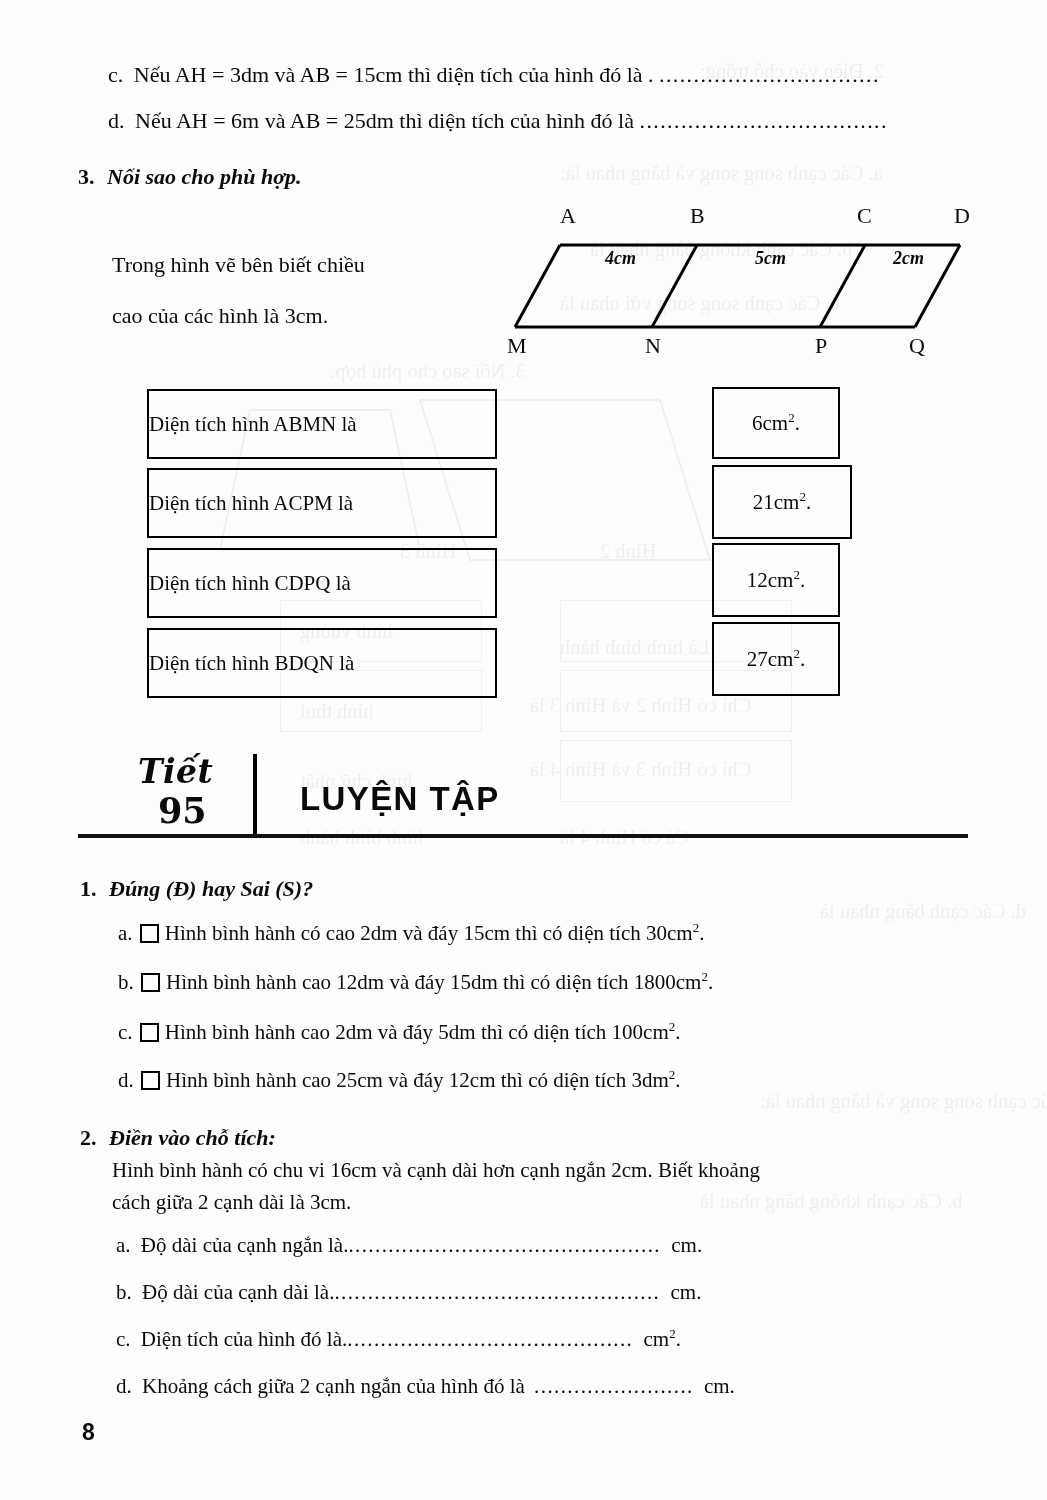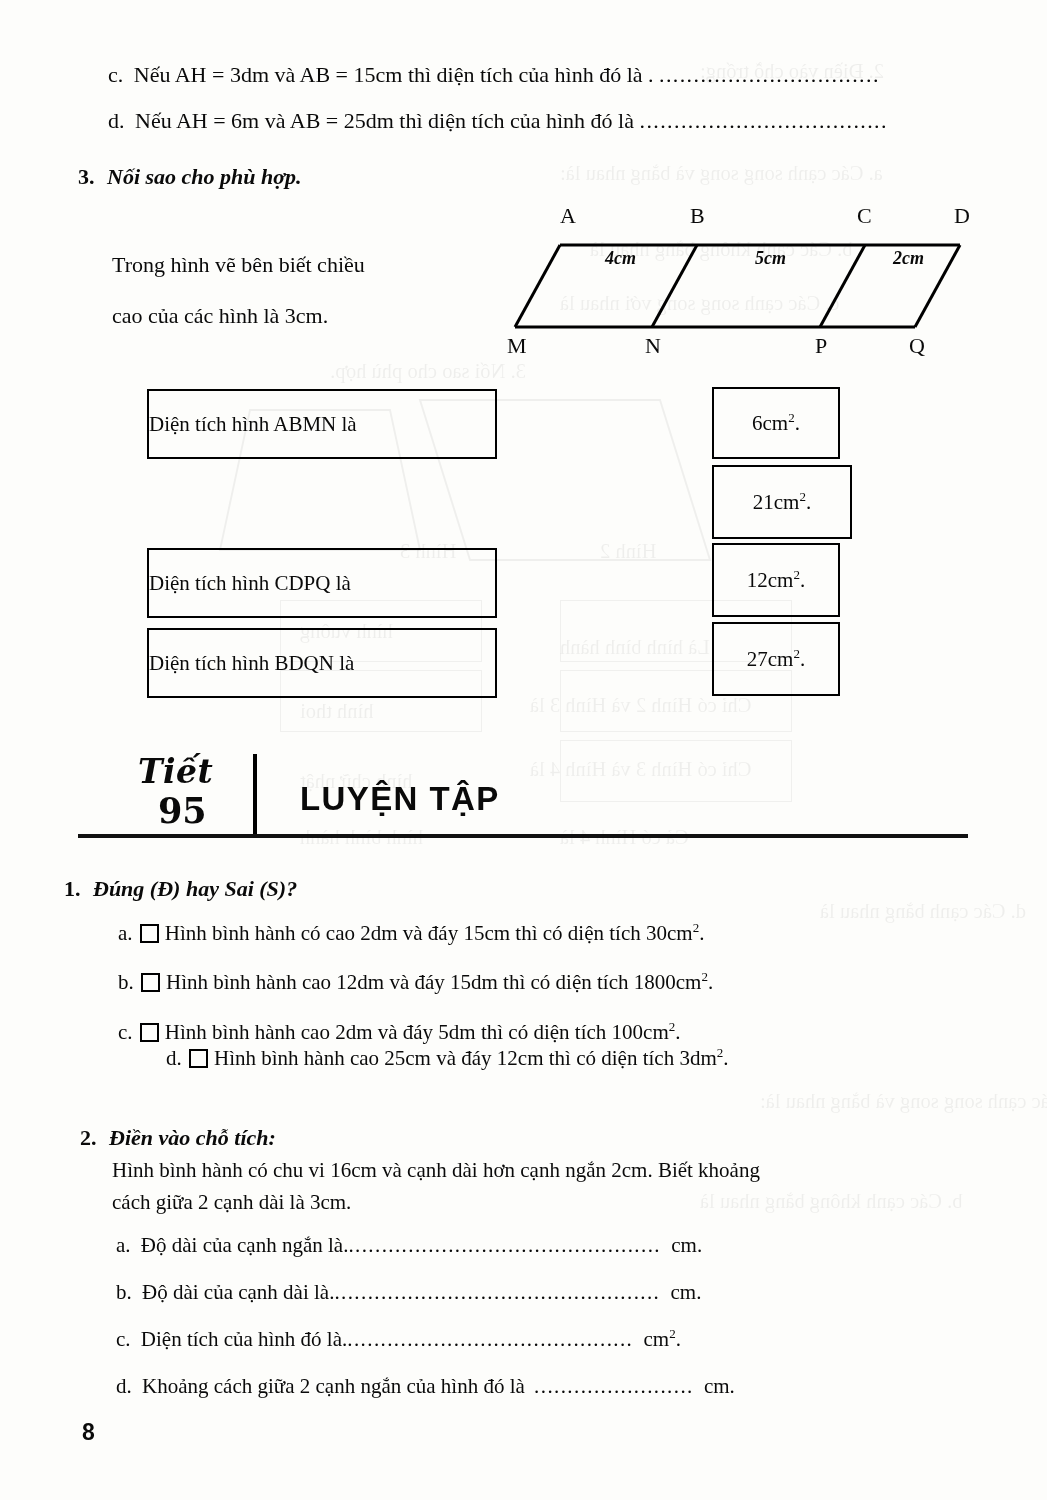--- a/index.html
+++ b/index.html
@@ -221,20 +221,23 @@
     <div class="line t22" style="left:404px; top:118px;">Q</div>
 
     <div class="line" style="left:100px; top:33px; font-style:italic; font-weight:bold; font-size:18px;">4cm</div>
     <div class="line" style="left:250px; top:33px; font-style:italic; font-weight:bold; font-size:18px;">5cm</div>
     <div class="line" style="left:388px; top:33px; font-style:italic; font-weight:bold; font-size:18px;">2cm</div>
   </div>
 
   <div class="mbox" style="left:147px; top:389px; width:350px; height:70px;">
     <span>Diện tích hình ABMN là</span>
   </div>
+  <div class="mbox" style="left:147px; top:468px; width:350px; height:70px;">
+    <span>Diện tích hình ACPM là</span>
+  </div>
   <div class="mbox" style="left:147px; top:548px; width:350px; height:70px;">
     <span>Diện tích hình CDPQ là</span>
   </div>
   <div class="mbox" style="left:147px; top:628px; width:350px; height:70px;">
     <span>Diện tích hình BDQN là</span>
   </div>
 
   <div class="abox" style="left:712px; top:387px; width:128px; height:72px;">
     <span><span>6cm</span><sup>2</sup><span>.</span></span>
   </div>
@@ -249,41 +252,41 @@
   </div>
 
   <div id="lesson-header">
     <div class="tiet-word">Tiết</div>
     <div class="tiet-num">95</div>
     <div class="vrule"></div>
     <div class="lesson-title">LUYỆN TẬP</div>
     <div class="hrule"></div>
   </div>
 
-  <div class="line t22" style="left:64px; top:876px;">
+  <div class="line t22" style="left:80px; top:876px;">
     <span class="b">1.</span>
     <span class="bi" style="margin-left:7px;">Đúng (Đ) hay Sai (S)?</span>
   </div>
 
   <div class="line t21" style="left:118px; top:921px;">
     <span>a.</span>
     <span class="cbox"></span><span>Hình bình hành có cao 2dm và đáy 15cm thì có diện tích 30cm</span><sup>2</sup><span>.</span>
   </div>
 
   <div class="line t21" style="left:118px; top:970px;">
     <span>b.</span>
     <span class="cbox"></span><span>Hình bình hành cao 12dm và đáy 15dm thì có diện tích 1800cm</span><sup>2</sup><span>.</span>
   </div>
 
   <div class="line t21" style="left:118px; top:1020px;">
     <span>c.</span>
     <span class="cbox"></span><span>Hình bình hành cao 2dm và đáy 5dm thì có diện tích 100cm</span><sup>2</sup><span>.</span>
   </div>
 
-  <div class="line t21" style="left:118px; top:1046px;margin-left:48px;">
+  <div class="line t21" style="left:118px; top:1068px;">
     <span>d.</span>
     <span class="cbox"></span><span>Hình bình hành cao 25cm và đáy 12cm thì có diện tích 3dm</span><sup>2</sup><span>.</span>
   </div>
 
   <div class="line t22" style="left:80px; top:1125px;">
     <span class="b">2.</span>
     <span class="bi" style="margin-left:7px;">Điền vào chỗ tích:</span>
   </div>
 
   <div class="line t21" style="left:112px; top:1158px;">Hình bình hành có chu vi 16cm và cạnh dài hơn cạnh ngắn 2cm. Biết khoảng</div>

